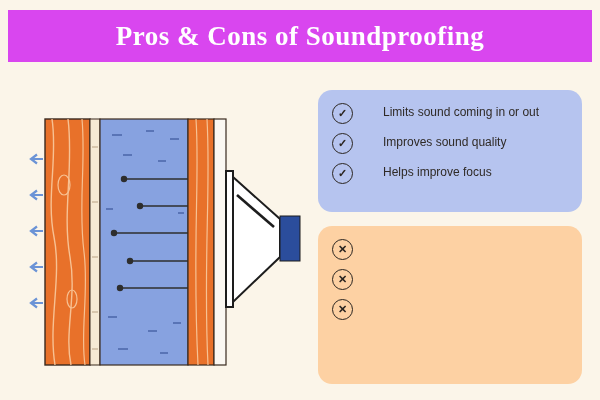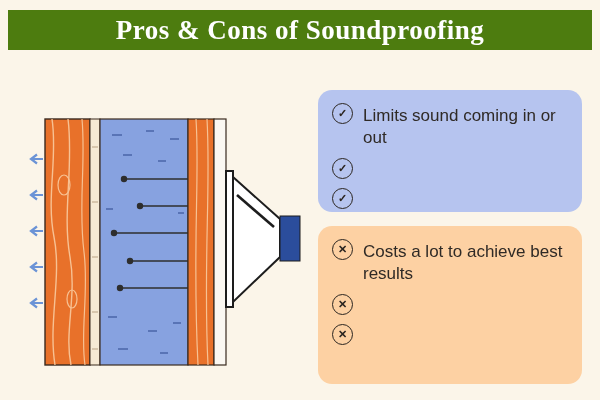--- a/index.html
+++ b/index.html
@@ -3,42 +3,42 @@
 <meta charset="utf-8">
 <style>
   html,body{margin:0;padding:0;}
   body{
     width:600px;height:400px;position:relative;overflow:hidden;
     background:#fbf5e9;
     font-family:"Liberation Sans", sans-serif;
     color:#2f2a26;
   }
   .header{
-    position:absolute;left:8px;right:8px;top:10px;height:40px;
-    background:#4d7c0f;display:flex;align-items:center;justify-content:center;
+    position:absolute;left:8px;right:8px;top:10px;height:52px;
+    background:#d946ef;display:flex;align-items:center;justify-content:center;
   }
   .header h1{
     margin:0;color:#ffffff;font-family:"Liberation Serif", serif;
     font-size:27px;font-weight:bold;letter-spacing:.5px;
   }
   .panel{
     position:absolute;left:318px;width:264px;border-radius:14px;
     padding:13px 14px;box-sizing:border-box;
     display:flex;flex-direction:column;gap:9px;
   }
   .panel.pros{top:90px;height:122px;background:#b6c4ef;}
   .panel.cons{top:226px;height:158px;background:#fdd1a3;}
   .row{display:flex;align-items:flex-start;gap:10px;}
   .circle{
     flex:0 0 auto;width:19px;height:19px;border:1.6px solid #2b2520;border-radius:50%;
     display:flex;align-items:center;justify-content:center;
     font-size:11px;line-height:1;color:#2b2520;margin-top:0px;
     font-weight:bold;
   }
-  .label{font-size:17px;line-height:1.3;padding-top:2px;}
+  .label{font-size:12px;line-height:1.3;padding-top:2px;margin-left:20px;}
   .illustration{position:absolute;left:28px;top:116px;width:300px;height:252px;}
 </style>
 </head>
 <body>
 
 <div class="header">
   <h1>Pros &amp; Cons of Soundproofing</h1>
 </div>
 
 <svg class="illustration" viewBox="0 0 300 250" aria-hidden="true">
@@ -105,30 +105,31 @@
   </g>
 </svg>
 
 <div class="panel pros">
   <div class="row">
     <span class="circle">✓</span>
     <span class="label">Limits sound coming in or out</span>
   </div>
   <div class="row">
     <span class="circle">✓</span>
+    <span class="label">Improves sound quality</span>
   </div>
   <div class="row">
     <span class="circle">✓</span>
+    <span class="label">Helps improve focus</span>
   </div>
 </div>
 
 <div class="panel cons">
   <div class="row">
     <span class="circle">✕</span>
-    <span class="label">Costs a lot to achieve best results</span>
   </div>
   <div class="row">
     <span class="circle">✕</span>
   </div>
   <div class="row">
     <span class="circle">✕</span>
   </div>
 </div>
 
 </body></html>

